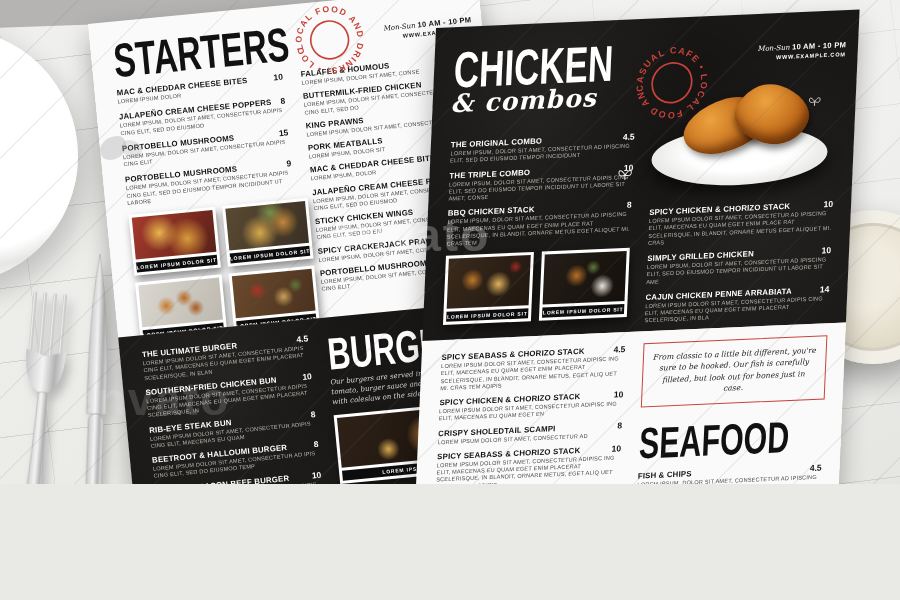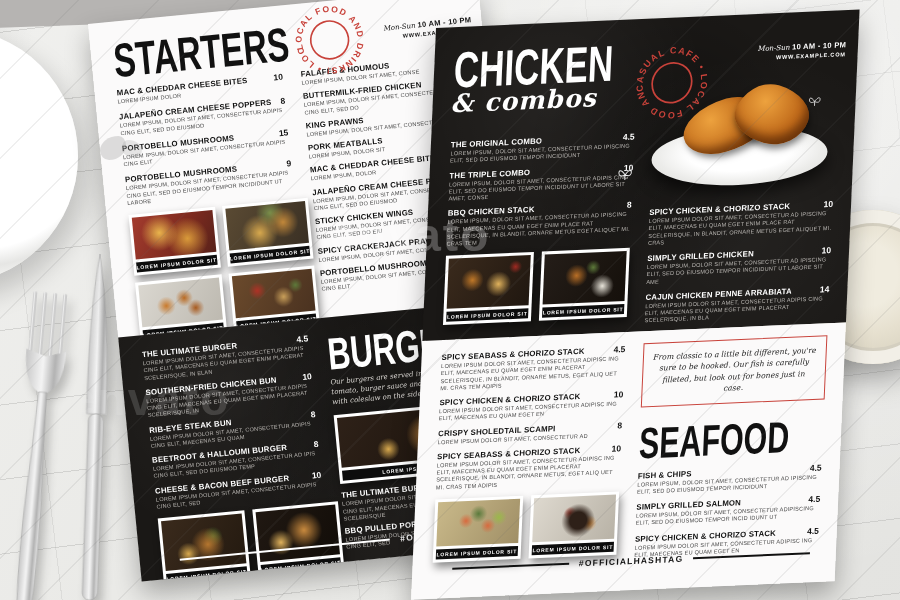--- a/index.html
+++ b/index.html
@@ -1,17 +1,17 @@
 <!DOCTYPE html>
 <html><head>
 <meta charset="utf-8">
 <style>
   html,body{margin:0;padding:0;width:900px;height:600px;overflow:hidden;
     font-family:"Liberation Sans",sans-serif;background:#e9e9e6;}
-  .scene{position:absolute;inset:0;width:900px;height:600px;overflow:hidden;text-decoration:underline;}
+  .scene{position:absolute;inset:0;width:900px;height:484px;overflow:hidden;text-decoration:underline;}
 
   
   .bg-tiles{position:absolute;left:-120px;top:-120px;right:-120px;bottom:-120px;
     background:
       linear-gradient(105deg, rgba(0,0,0,0.14), rgba(0,0,0,0) 16%),
       radial-gradient(700px at 80% 30%, rgba(255,255,255,0.55), rgba(255,255,255,0) 70%),
       repeating-linear-gradient(0deg, rgba(120,120,118,0.22) 0 1px, transparent 1px 74px),
       repeating-linear-gradient(90deg, rgba(120,120,118,0.13) 0 1px, transparent 1px 148px),
       linear-gradient(135deg,#f2f2f0 0%,#e8e8e5 55%,#e2e2df 100%);
     transform:rotate(-7deg);z-index:0;}

